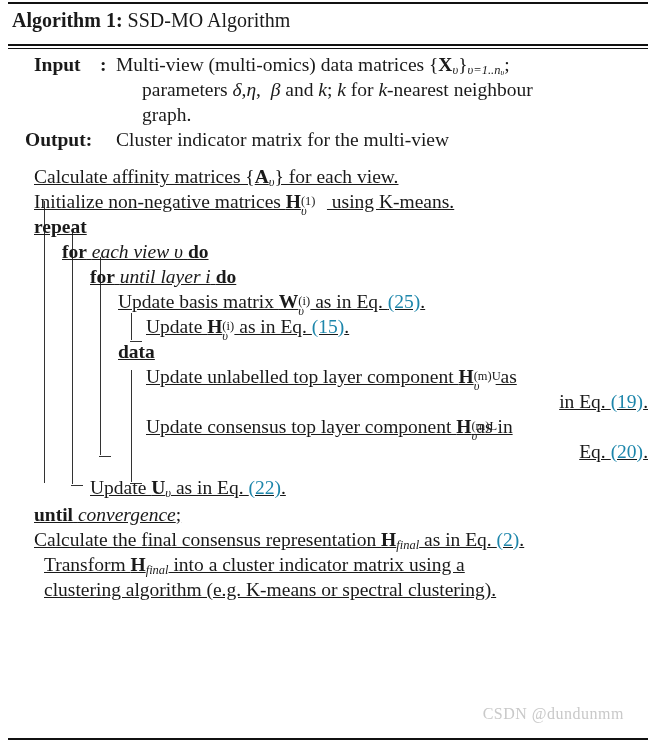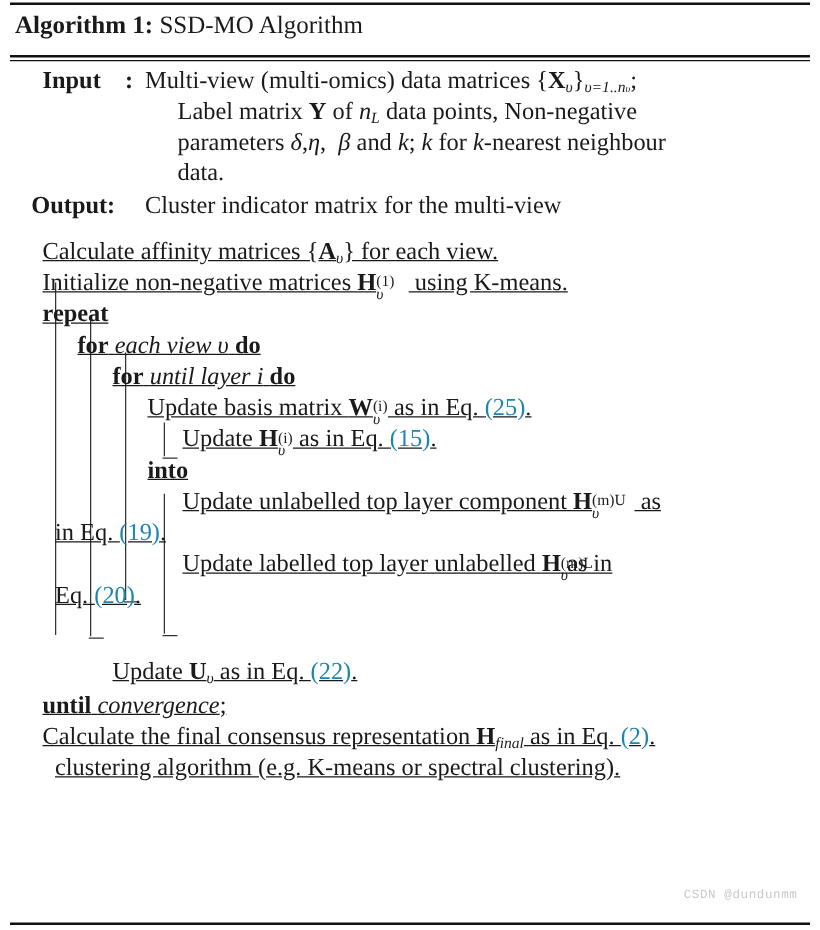--- a/index.html
+++ b/index.html
@@ -45,42 +45,42 @@
   .kw{font-weight:bold;}
   .it{font-style:italic;}
   .eq{color:#1d86ab;}
 
   
   .l0{padding-left:26px;}
   .l1{padding-left:54px;}
   .l2{padding-left:82px;}
   .l3{padding-left:110px;}
   .l4{padding-left:138px;}
-  .hang{padding-left:36px;}
+  .hang{padding-left:36px;text-align:right;}
 
   
   .vrule{position:absolute;border-left:1.6px solid #333;}
   .vrule.hook::after{
     content:"";position:absolute;left:-1.6px;bottom:-1.6px;
     width:12px;border-bottom:1.6px solid #333;
   }
 
   
   .mb{font-weight:bold;font-family:"Liberation Serif","DejaVu Serif",serif;}
   sub,sup{font-size:.64em;line-height:0;}
   sub{vertical-align:-0.28em;}
   sup{vertical-align:0.55em;}
   .mit{font-style:italic;}
   .stack{display:inline-block;position:relative;width:0;height:0;}
 
   
   .wm{
-    position:absolute;right:18px;bottom:22px;
-    font-family:Liberation Mono, monospace;
-    font-size:10px;color:#c9c9c9;letter-spacing:.5px;
+    position:absolute;right:32px;bottom:22px;
+    font-family:Liberation Serif, serif;
+    font-size:16px;color:#c9c9c9;letter-spacing:.5px;
   }
 </style>
 </head>
 <body>
 
 <div class="algo">
 
   <div class="rule-top"></div>
 
   <div class="title">
@@ -91,25 +91,24 @@
   <div class="rule-double"></div>
 
   <div class="io">
 
     <div class="io-row">
       <div class="io-key">Input</div>
       <div class="io-colon">:</div>
       <div class="io-val">Multi-view (multi-omics) data matrices {<span class="mb">X</span><sub class="mit">υ</sub>}<sub class="mit">υ=1..n</sub><sub class="mit" style="vertical-align:-0.45em;font-size:.42em">υ</sub>;</div>
     </div>
 
-    <div class="io-cont">Label matrix <span class="mb">Y</span> of <span class="mit">n</span><sub class="mit">L</sub> data points, Non-negative</div>
 
     <div class="io-cont">parameters <span class="mit">δ</span>,<span class="mit">η</span>, &nbsp;<span class="mit">β</span> and <span class="mit">k</span>; <span class="mit">k</span> for <span class="mit">k</span>-nearest neighbour</div>
 
-    <div class="io-cont">data.</div>
+    <div class="io-cont">graph.</div>
 
     <div class="io-row" style="margin-top:1px">
       <div class="io-key" style="padding-left:17px">Output:</div>
       <div class="io-colon"></div>
       <div class="io-val">Cluster indicator matrix for the multi-view</div>
     </div>
   </div>
 
   <div class="body">
 
@@ -128,36 +127,37 @@
 
     <div class="line l1"><span class="kw">for</span> <span class="it">each view υ</span> <span class="kw">do</span></div>
 
     <div class="line l2"><span class="kw">for</span> <span class="it">until layer i</span> <span class="kw">do</span></div>
 
     <div class="line l3"><span>Update basis matrix </span><span class="mb">W</span><span class="stack"><sub class="mit" style="position:absolute;left:0;top:3px">υ</sub><sup style="position:absolute;left:0;top:-7px">(i)</sup></span><span style="margin-left:12px"> as in Eq. </span><span class="eq">(25)</span><span>.</span></div>
 
 
     <div class="line l4"><span>Update </span><span class="mb">H</span><span class="stack"><sub class="mit" style="position:absolute;left:0;top:3px">υ</sub><sup style="position:absolute;left:0;top:-7px">(i)</sup></span><span style="margin-left:12px"> as in Eq. </span><span class="eq">(15)</span><span>.</span></div>
 
-    <div class="line l3 kw">into</div>
+    <div class="line l3 kw">data</div>
 
-    <div class="line l4"><span>Update unlabelled top layer component </span><span class="mb">H</span><span class="stack"><sub class="mit" style="position:absolute;left:0;top:3px">υ</sub><sup style="position:absolute;left:0;top:-7px;white-space:nowrap">(m)U</sup></span><span style="margin-left:34px"> as</span></div>
+    <div class="line l4"><span>Update unlabelled top layer component </span><span class="mb">H</span><span class="stack"><sub class="mit" style="position:absolute;left:0;top:3px">υ</sub><sup style="position:absolute;left:0;top:-7px;white-space:nowrap">(m)U</sup></span><span style="margin-left:22px"> as</span></div>
 
     <div class="line l4 hang"><span>in Eq. </span><span class="eq">(19)</span><span>.</span></div>
 
-    <div class="line l4"><span>Update labelled top layer unlabelled </span><span class="mb">H</span><span class="stack"><sub class="mit" style="position:absolute;left:0;top:3px">υ</sub><sup style="position:absolute;left:0;top:-7px;white-space:nowrap">(m)L</sup></span><span style=""> as in</span></div>
+    <div class="line l4"><span>Update consensus top layer component </span><span class="mb">H</span><span class="stack"><sub class="mit" style="position:absolute;left:0;top:3px">υ</sub><sup style="position:absolute;left:0;top:-7px;white-space:nowrap">(m)L</sup></span><span style=""> as in</span></div>
 
     <div class="line l4 hang"><span>Eq. </span><span class="eq">(20)</span><span>.</span></div>
 
-    <div class="line l2" style="margin-top:36px"><span>Update </span><span class="mb">U</span><sub class="mit">υ</sub><span> as in Eq. </span><span class="eq">(22)</span><span>.</span></div>
+    <div class="line l2" style="margin-top:11px"><span>Update </span><span class="mb">U</span><sub class="mit">υ</sub><span> as in Eq. </span><span class="eq">(22)</span><span>.</span></div>
 
     <div class="line l0" style="margin-top:2px"><span class="kw">until</span> <span class="it">convergence</span><span>;</span></div>
 
     <div class="line l0"><span>Calculate the final consensus representation </span><span class="mb">H</span><sub class="mit">final</sub><span> as in Eq. </span><span class="eq">(2)</span><span>.</span></div>
 
+    <div class="line l0" style="padding-left:36px"><span>Transform </span><span class="mb">H</span><sub class="mit">final</sub><span> into a cluster indicator matrix using a</span></div>
 
     <div class="line l0" style="padding-left:36px">clustering algorithm (e.g. K-means or spectral clustering).</div>
   </div>
 
   <div class="wm">CSDN @dundunmm</div>
 
   <div class="rule-bottom"></div>
 </div>
 
 </body></html>

